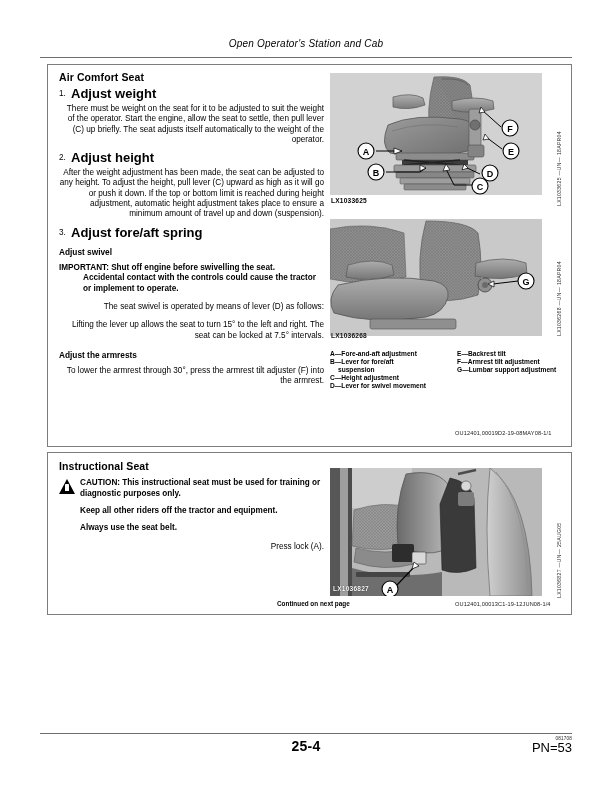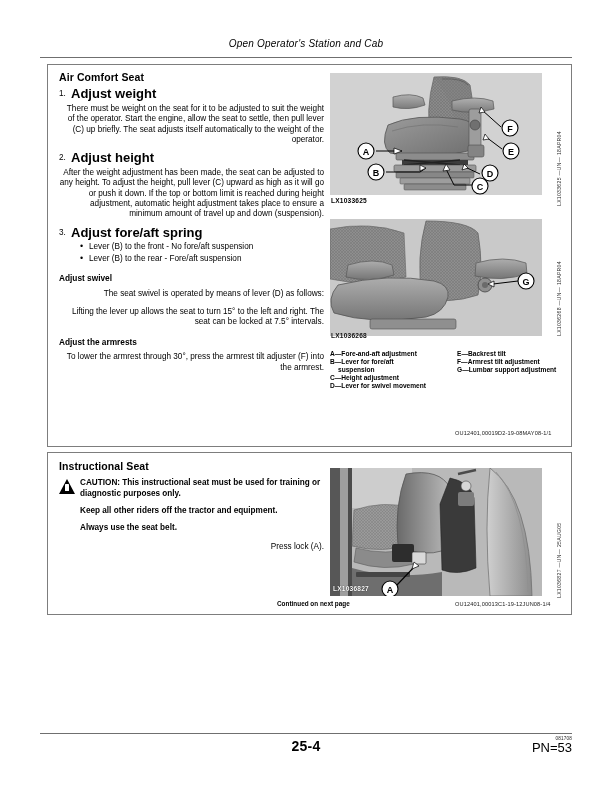--- a/index.html
+++ b/index.html
@@ -281,27 +281,24 @@
   <div class="step">
     <span class="step-num">2.</span>
     <span class="step-title">Adjust height</span>
   </div>
   <p class="body step-body">After the weight adjustment has been made, the seat can be adjusted to any height. To adjust the height, pull lever (C) upward as high as it will go or push it down. If the top or bottom limit is reached during height adjustment, automatic height adjustment takes place to ensure a minimum amount of travel up and down (suspension).</p>
 
   <div class="step">
     <span class="step-num">3.</span>
     <span class="step-title">Adjust fore/aft spring</span>
   </div>
-  <ul class="bullets">
-    <li>Lever (B) to the front - No fore/aft suspension</li>
-    <li>Lever (B) to the rear - Fore/aft suspension</li>
-  </ul>
 
   <h3 class="sub">Adjust swivel</h3>
 
+  <p class="important"><span>IMPORTANT:</span> <span>Shut off engine before swivelling the seat.</span><span class="cont">Accidental contact with the controls could cause the tractor or implement to operate.</span></p>
 
   <p class="body">The seat swivel is operated by means of lever (D) as follows:</p>
   <p class="body">Lifting the lever up allows the seat to turn 15° to the left and right. The seat can be locked at 7.5° intervals.</p>
 
   <h3 class="sub">Adjust the armrests</h3>
   <p class="body">To lower the armrest through 30°, press the armrest tilt adjuster (F) into the armrest.</p>
 </div>
 
 <div class="figbox" id="fig1">
   <svg class="seat-svg" width="212" height="122" viewBox="0 0 212 122">

